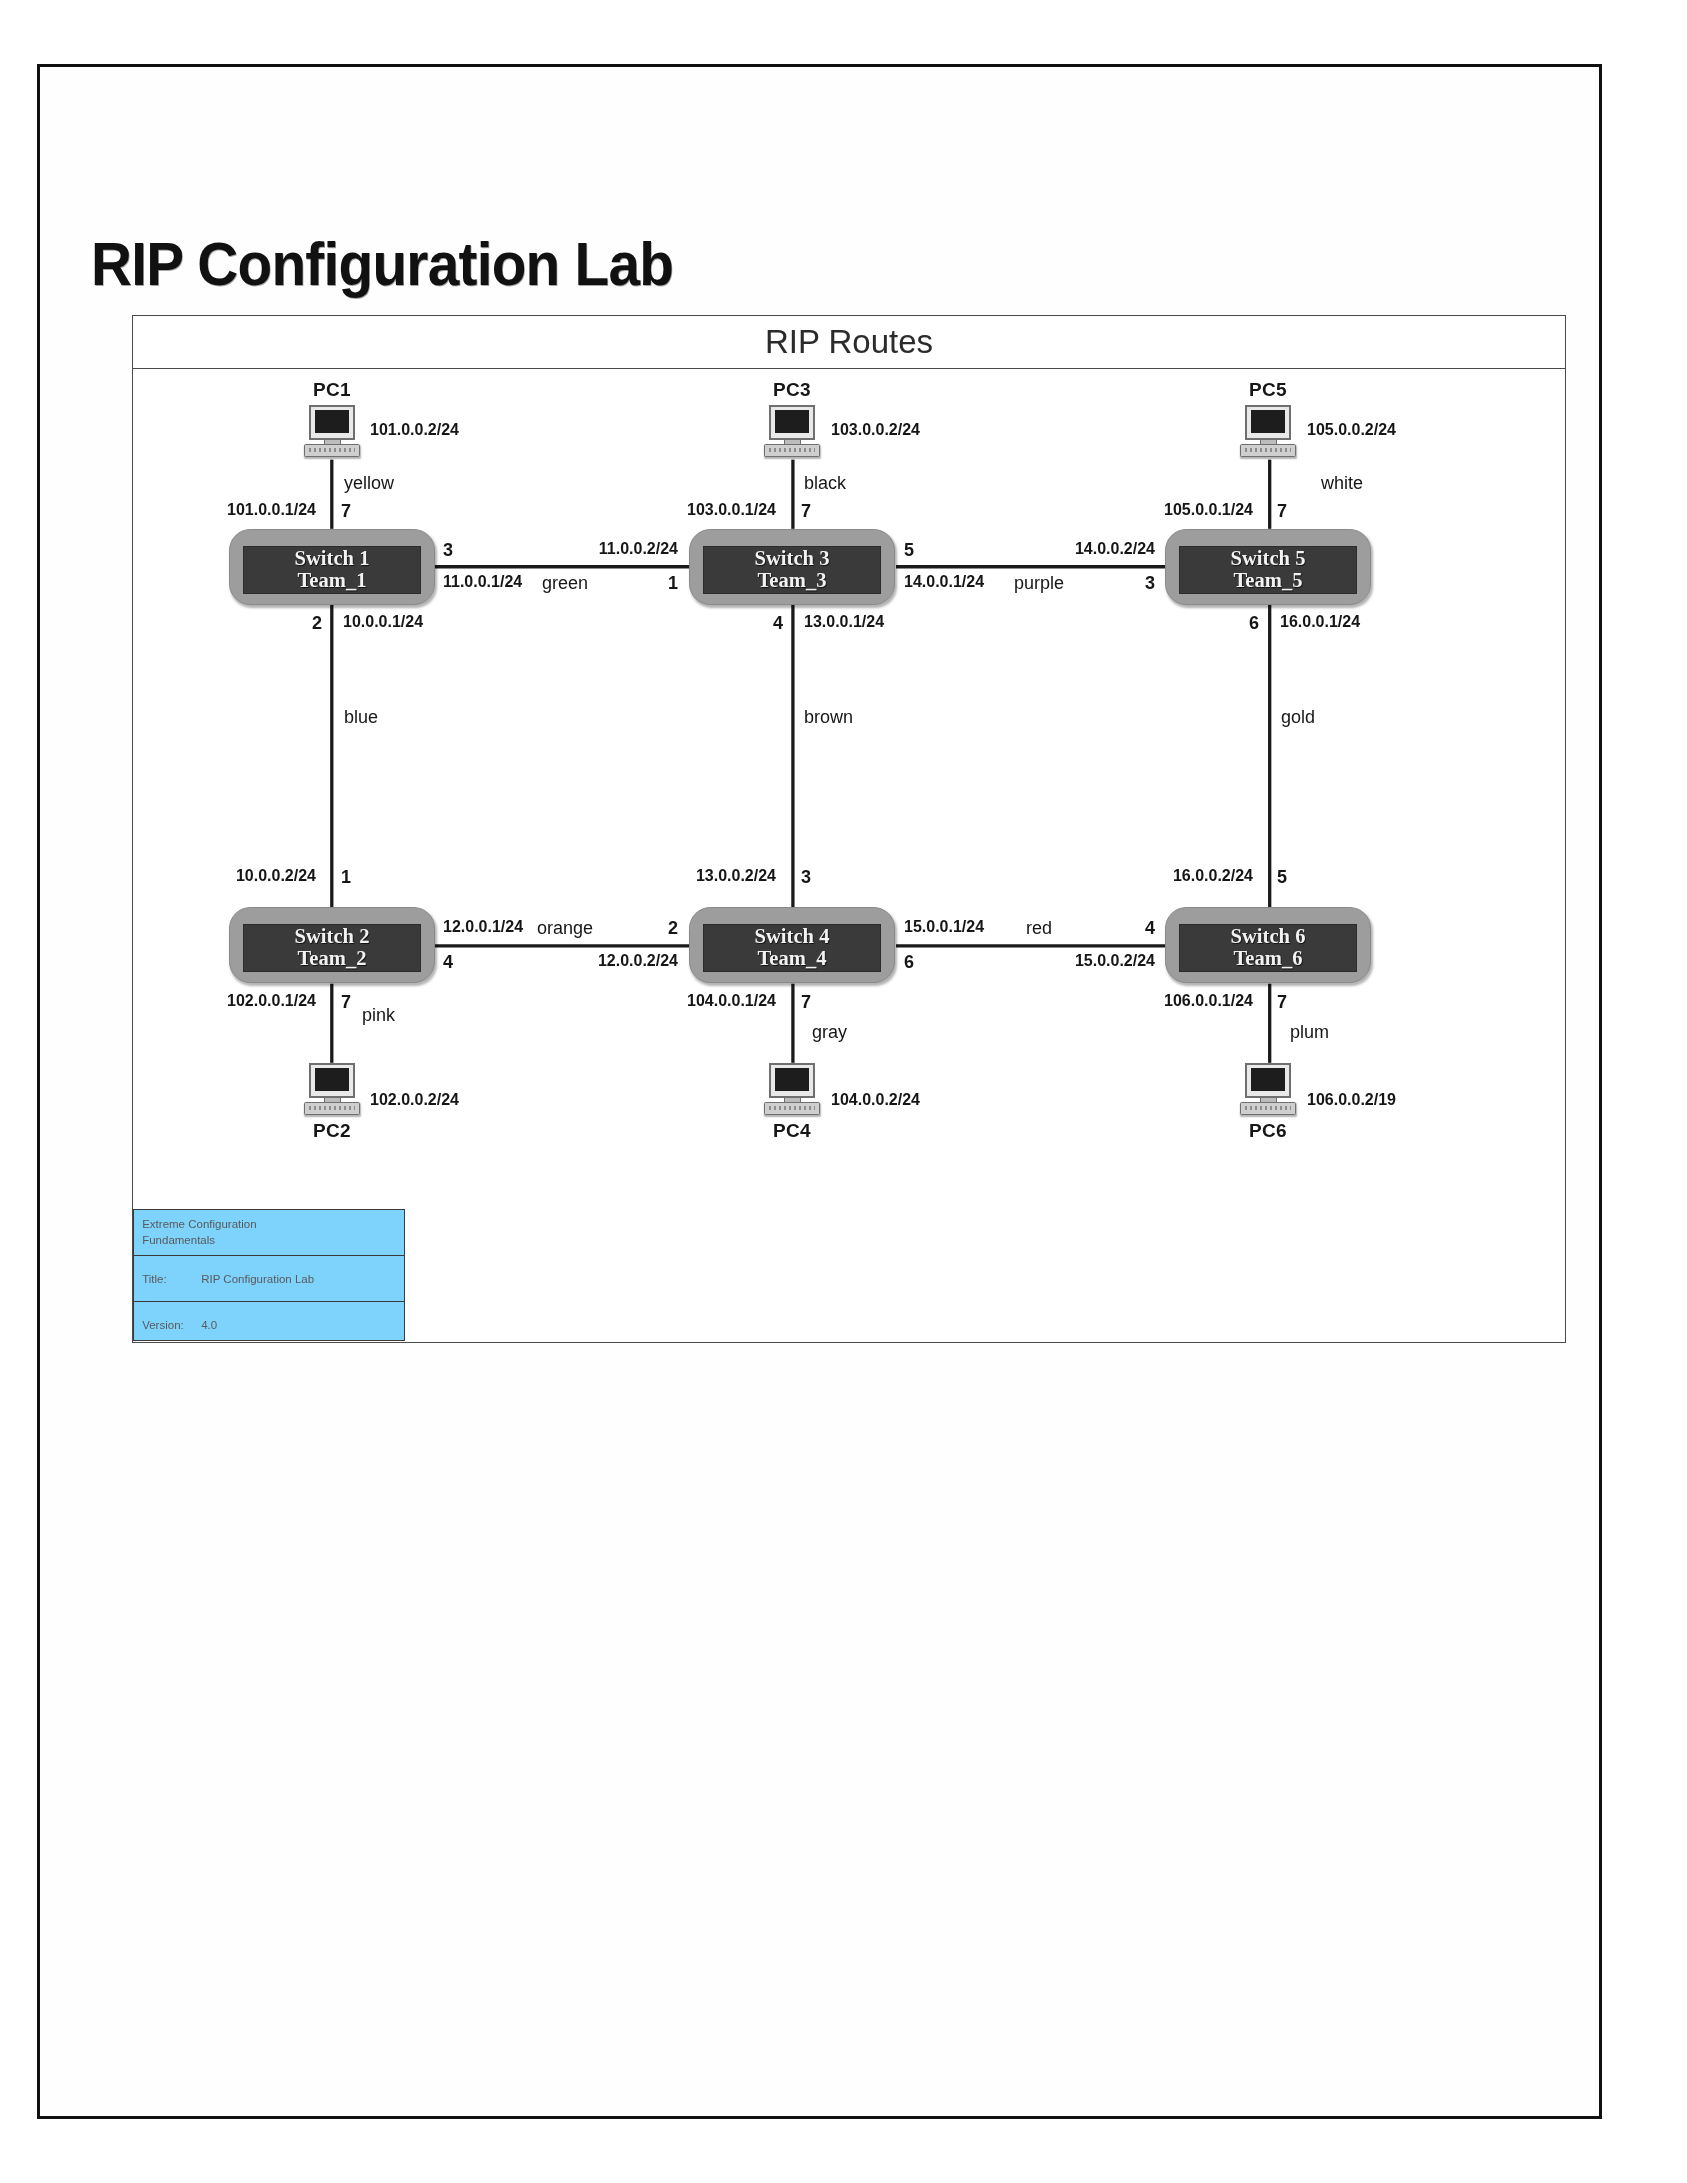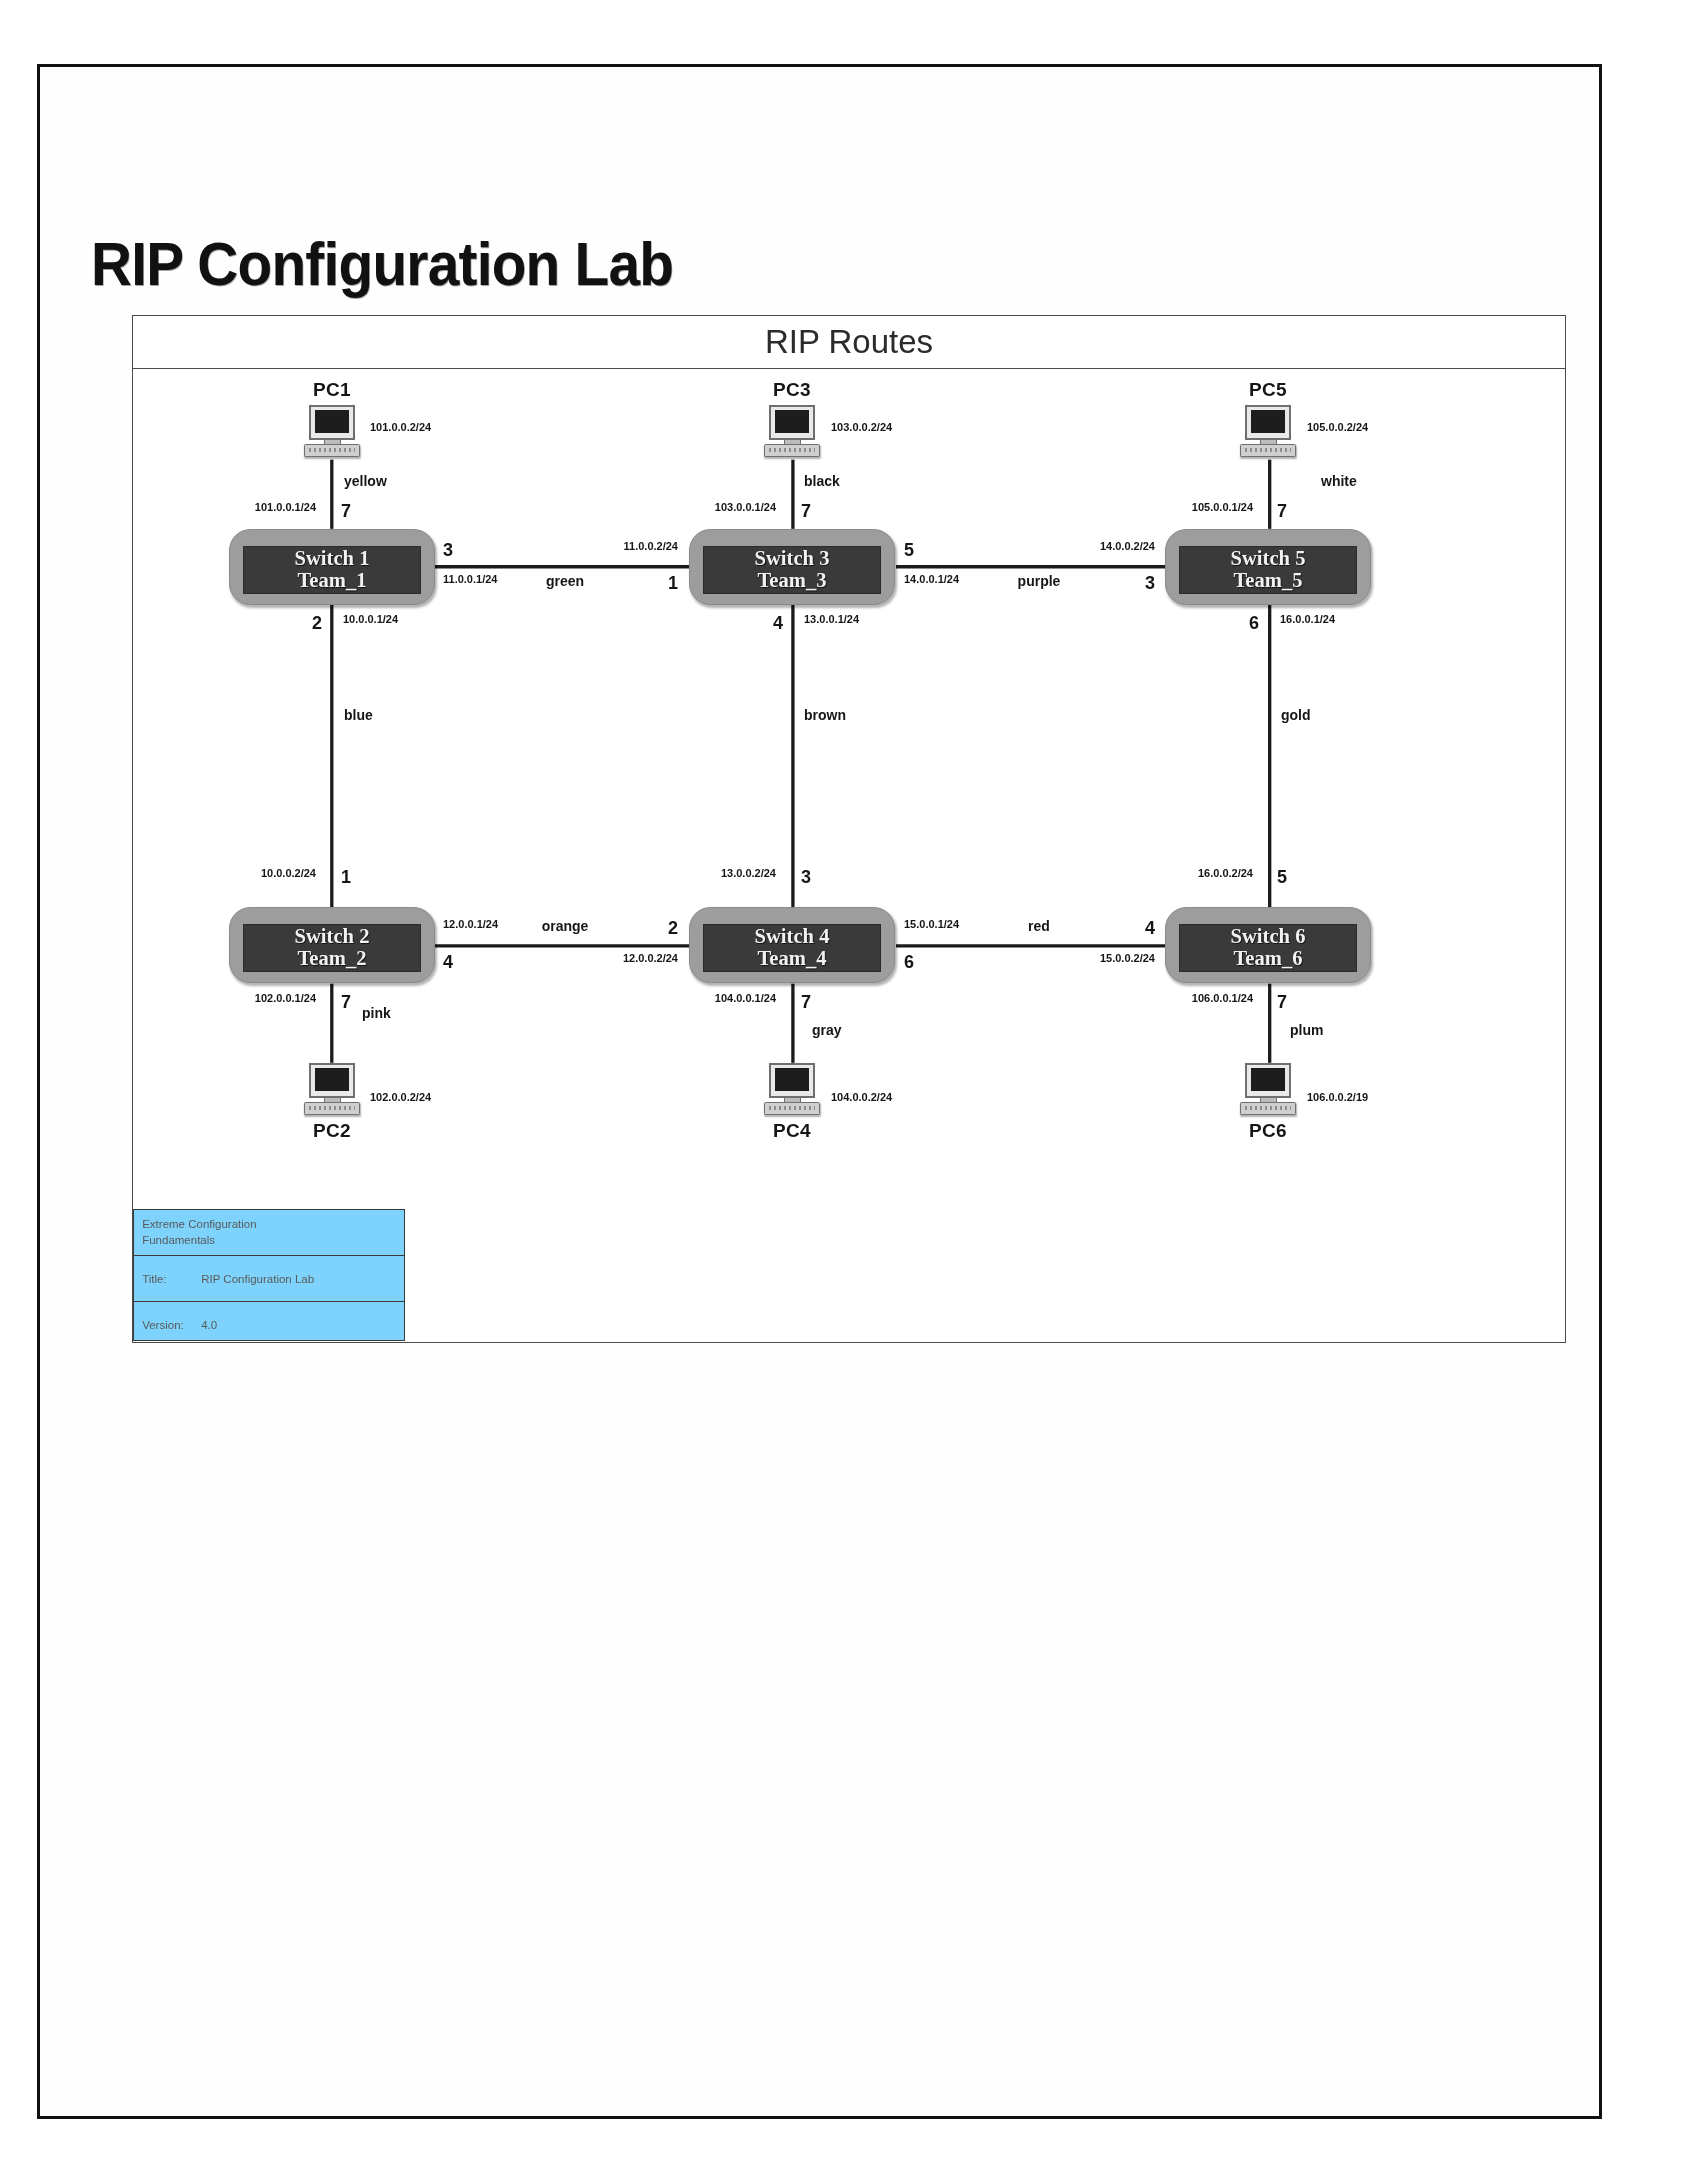--- a/index.html
+++ b/index.html
@@ -54,23 +54,23 @@
   .pc .neck{position:absolute;left:20px;top:35px;width:16.5px;height:5px;background:#bdbdbd;
             border-left:1.6px solid #6f6f6f;border-right:1.6px solid #6f6f6f;box-sizing:border-box;}
   .pc .base{position:absolute;left:0;top:39px;width:56px;height:13px;
             background:#cfcfcf;border:1.6px solid #6f6f6f;border-radius:1.6px;box-sizing:border-box;
             box-shadow:0.8px 1.6px 1.6px rgba(0,0,0,.30);}
   .pc .base:after{content:"";position:absolute;left:4.1px;top:3.3px;right:4.1px;height:3.3px;
                   background:repeating-linear-gradient(90deg,#8d8d8d 0 2.5px,#cfcfcf 2.5px 5px);}
 
   
   .lbl{position:absolute;white-space:nowrap;color:#161616;}
-  .ip{font-size:11px;font-weight:bold;}
+  .ip{font-size:16px;font-weight:bold;}
   .port{font-size:18px;font-weight:bold;}
-  .color-lbl{font-size:14px;font-weight:bold;}
+  .color-lbl{font-size:18px;font-weight:normal;}
   .node-name{font-size:19px;font-weight:bold;letter-spacing:0.3px;}
   .r{transform:translateX(-100%);}      
   .c{transform:translateX(-50%);}       
 
   
   #title-block{position:absolute;left:0px;top:840px;width:272px;height:132px;
                border:1.6px solid #3a3a3a;box-sizing:border-box;background:#7dd3fc;}
   #title-block .tb-row{position:relative;box-sizing:border-box;
                        border-bottom:1.6px solid #3a3a3a;height:46px;
                        font-size:11.5px;color:#5a5a5a;padding:5px 8.2px;

